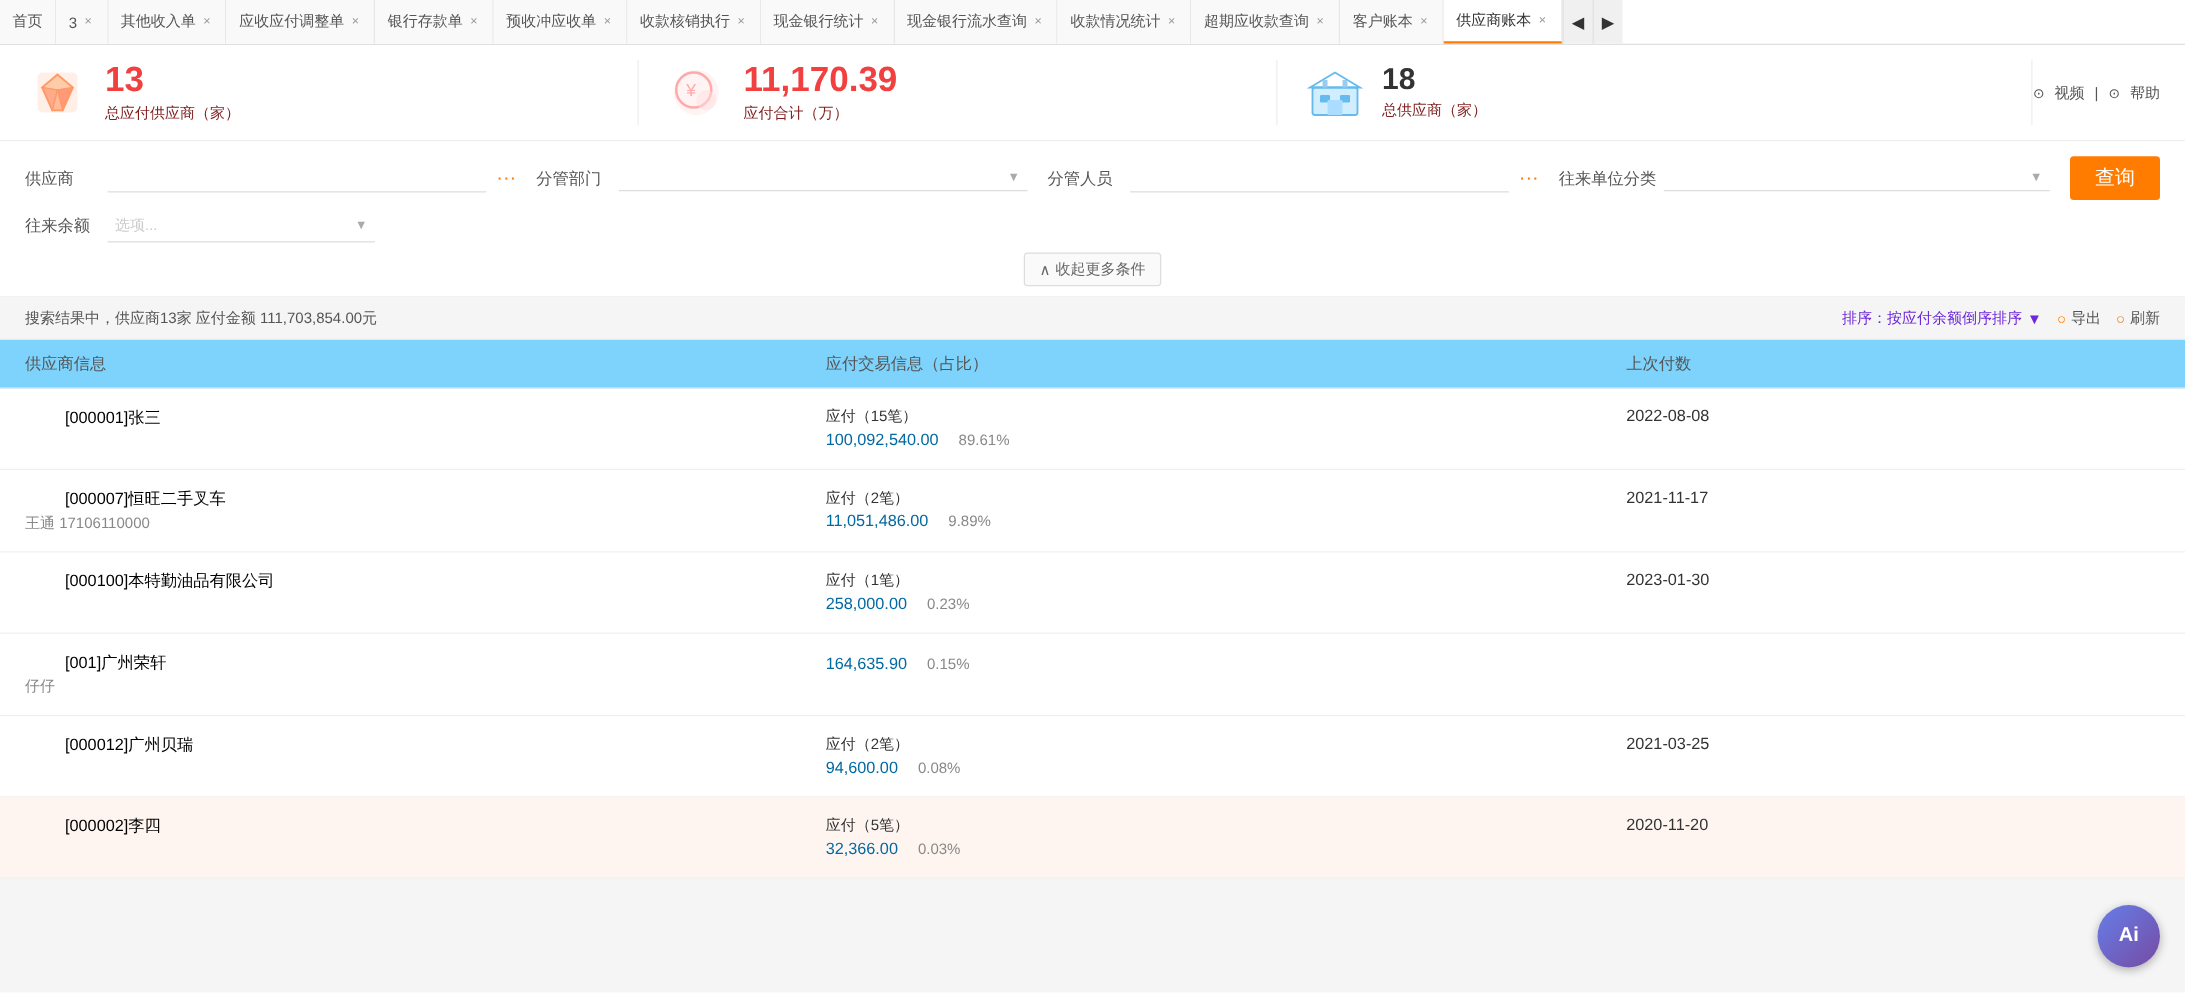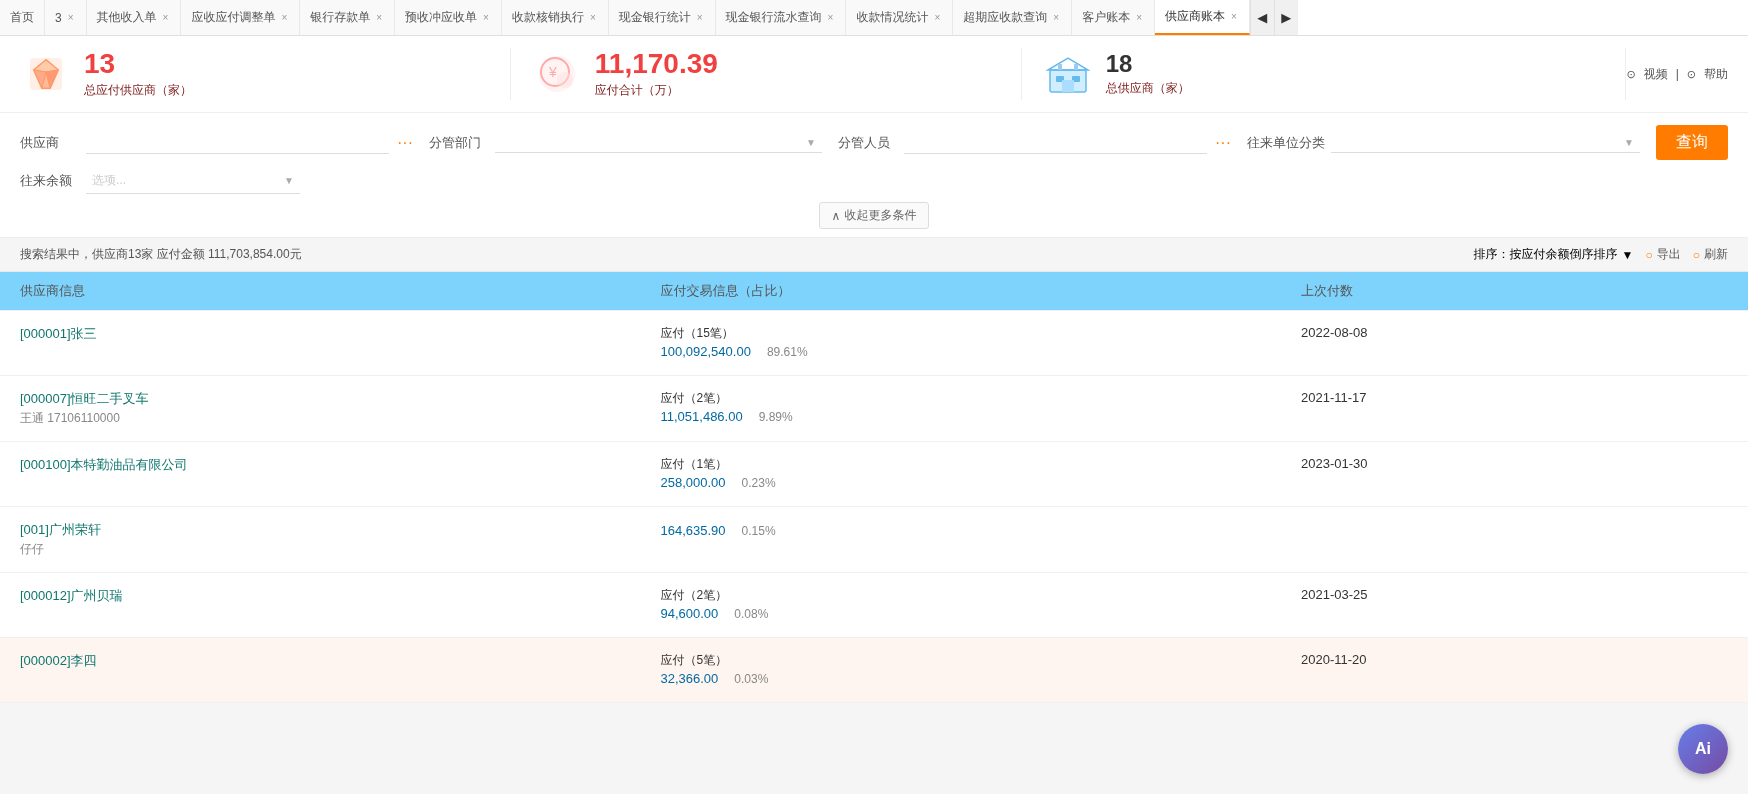--- a/index.html
+++ b/index.html
@@ -148,21 +148,21 @@
     .result-bar .result-actions {
       display: flex;
       align-items: center;
       gap: 12px;
     }
     .sort-dropdown {
       display: flex;
       align-items: center;
       gap: 4px;
       cursor: pointer;
-      color: #000000;
+      color: #6d28d9;
     }
     .action-btn {
       display: flex;
       align-items: center;
       gap: 4px;
       cursor: pointer;
       color: #555;
     }
 
     
@@ -182,24 +182,25 @@
     }
     .table-row {
       display: grid;
       grid-template-columns: 3fr 3fr 2fr;
       padding: 14px 20px;
       border-bottom: 1px solid #f0f0f0;
       align-items: start;
     }
     .table-row.highlighted { background: #fff5f0; }
     .supplier-link {
-      color: #0f766e;
+      color: #000000;
       text-decoration: none;
       cursor: pointer;
       font-size: 13px;
+      margin-left: 32px;
     }
     .supplier-sub { font-size: 12px; color: #888; margin-top: 2px; }
     .tx-label { font-size: 12px; color: #333; }
     .tx-amount { font-size: 13px; color: #0369a1; font-weight: 500; margin: 2px 0; cursor: pointer; }
     .tx-percent { font-size: 12px; color: #888; margin-left: 16px; }
     .tx-row { display: flex; align-items: center; }
     .last-pay { font-size: 13px; color: #333; }
 
     
     ::-webkit-scrollbar { width: 6px; height: 6px; }

